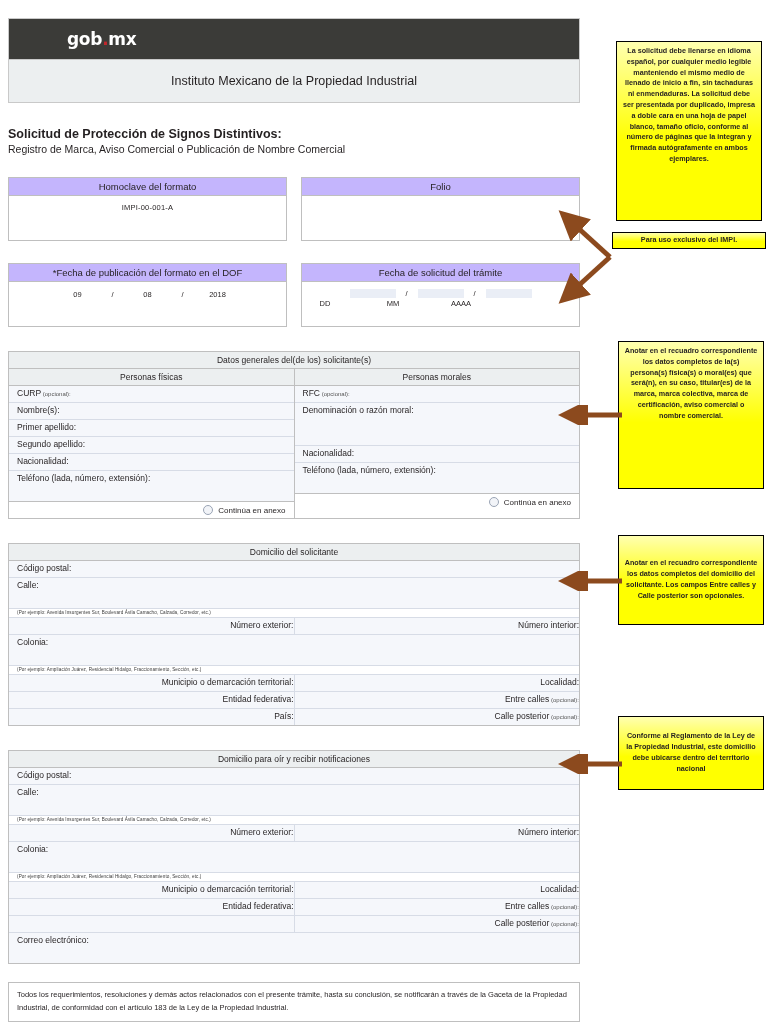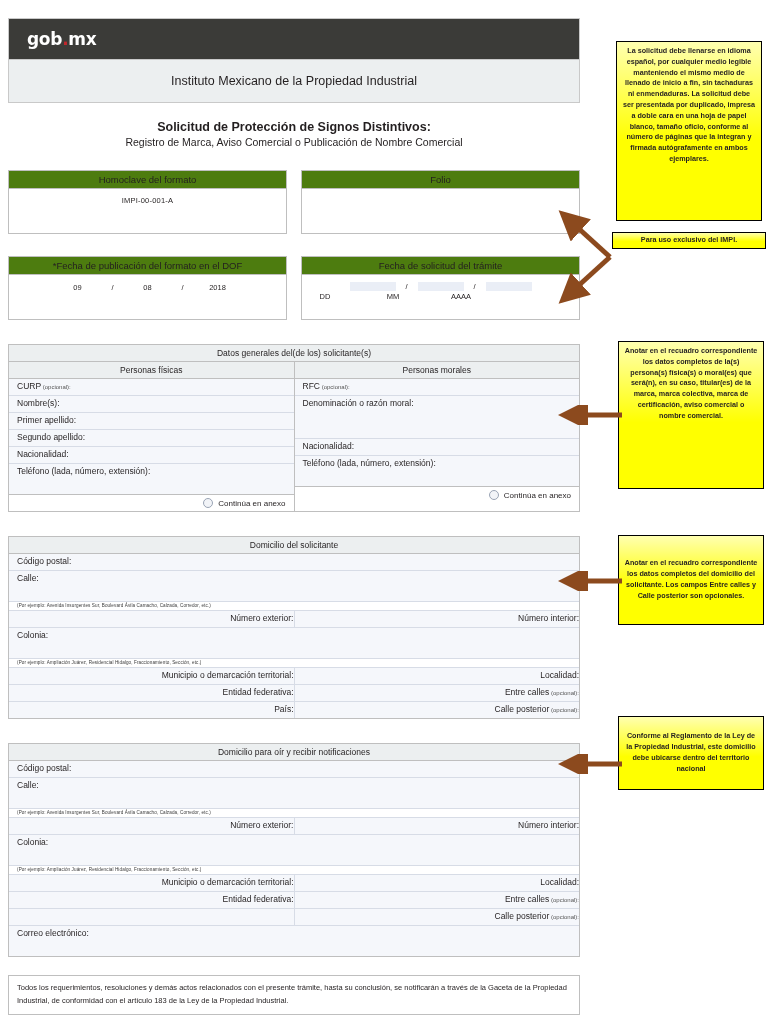--- a/index.html
+++ b/index.html
@@ -11,43 +11,43 @@
     position:relative;
     overflow:hidden;
   }
   .page{position:absolute;left:0;top:0;width:768px;height:1024px;}
 
   
   .doc{position:absolute;left:8px;top:18px;width:572px;}
 
   .gobbar{
     background:#3b3b38;height:40px;border:1px solid #c9c9c9;border-bottom:none;
-    display:flex;align-items:center;
+    display:flex;align-items:center;padding-left:40px;
   }
   .gobbar .logo{
     color:#ffffff;font-size:17px;font-weight:bold;letter-spacing:-0.3px;
     padding-left:18px;font-family:"DejaVu Sans",sans-serif;
   }
   .gobbar .logo .dot{color:#c1272d;}
 
   .instbar{
     background:#eceff0;border:1px solid #c9c9c9;height:42px;
     display:flex;align-items:center;justify-content:center;
   }
   .instbar span{font-size:12.5px;color:#231f20;}
 
-  .titleblock{text-align:center;margin-top:17px;}
+  .titleblock{text-align:left;margin-top:24px;}
   .titleblock .t1{font-size:12.5px;font-weight:bold;}
   .titleblock .t2{font-size:10.5px;margin-top:2px;}
 
   
   .row2{display:flex;gap:14px;margin-top:22px;}
   .halfbox{flex:1;border:1px solid #bfbfbf;background:#fff;}
   .boxhead{
-    background:#4d7c0f;border-bottom:1px solid #bfbfbf;
+    background:#c4b5fd;border-bottom:1px solid #bfbfbf;
     text-align:center;font-size:9.5px;padding:3px 0 3px;color:#231f20;
   }
   .boxbody{height:44px;position:relative;}
   .boxbody .val{
     text-align:center;font-size:7.5px;padding-top:7px;letter-spacing:.2px;
   }
 
   .datewrap{display:flex;justify-content:center;gap:0;padding-top:8px;font-size:7.5px;}
   .datewrap .seg{width:52px;text-align:center;}
   .datewrap .sl{width:18px;text-align:center;color:#231f20;}

